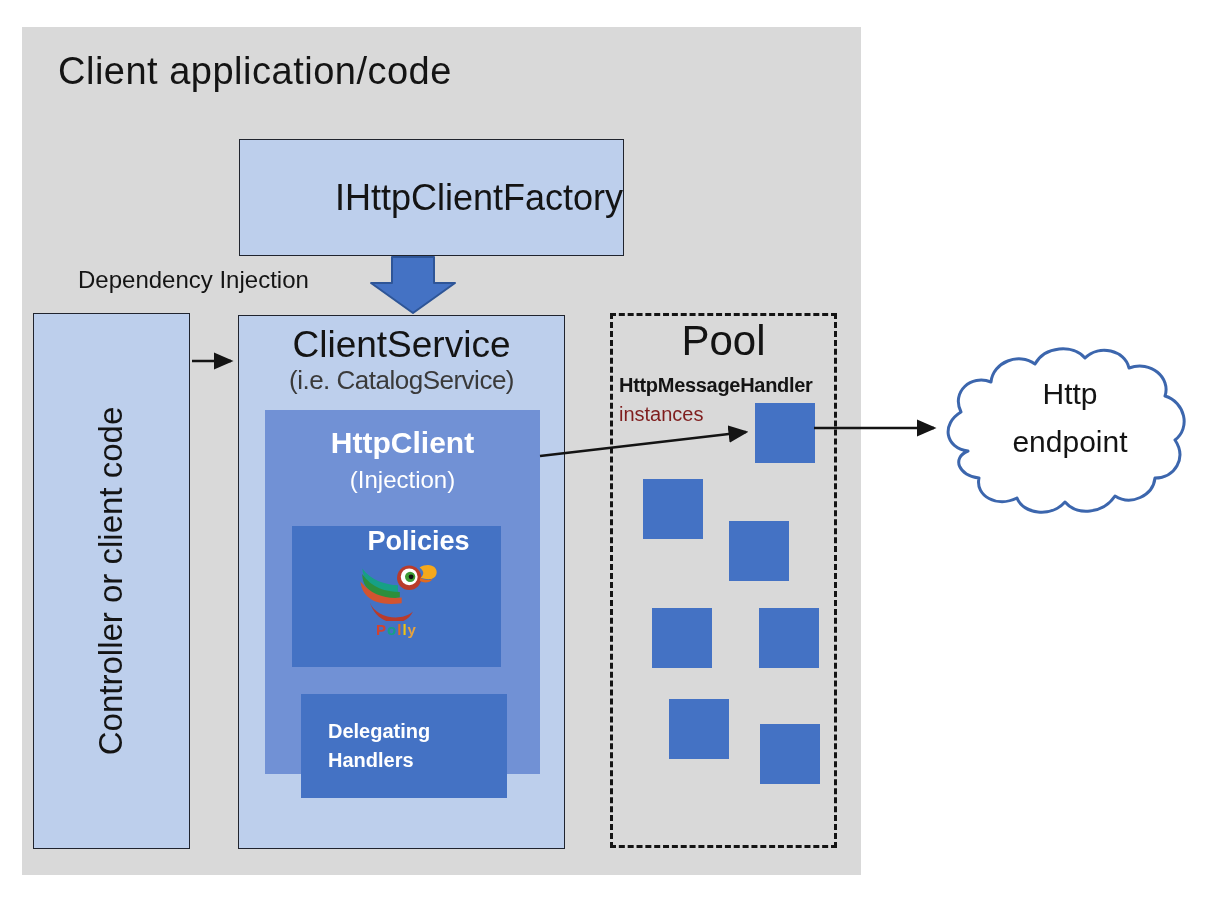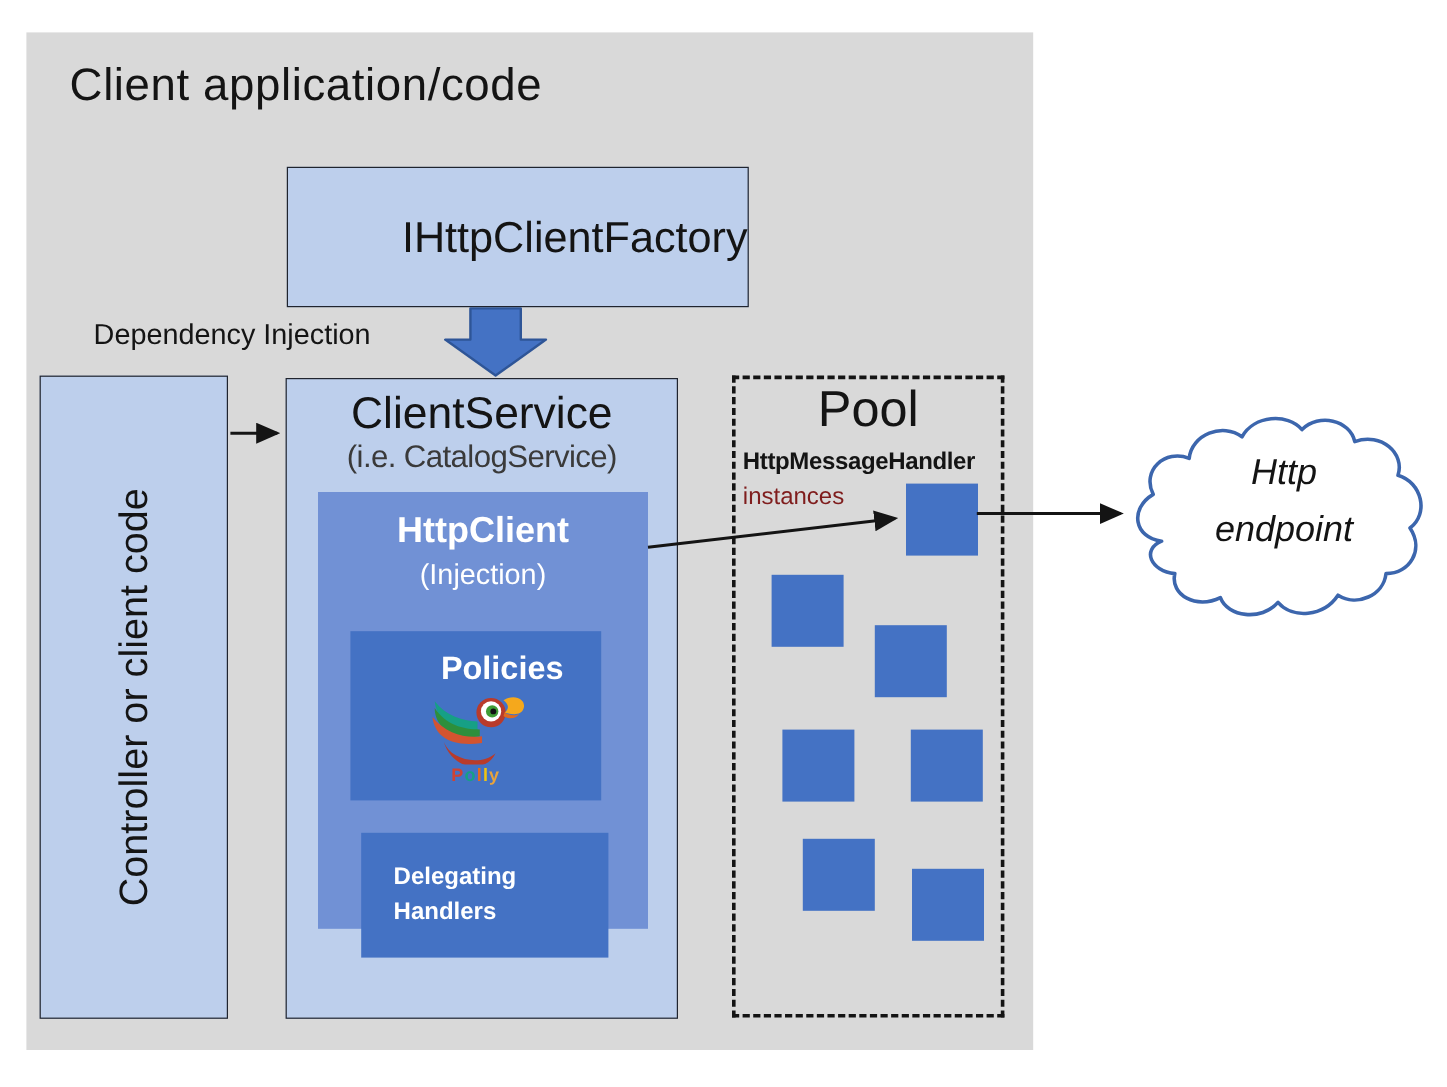--- a/index.html
+++ b/index.html
@@ -24,21 +24,21 @@
 
   .clientservice-box { position:absolute; left:238px; top:315px; width:327px; height:534px; text-align:center; }
   .cs-title { margin-top:10px; font-size:37px; line-height:1.05; color:#141414; }
   .cs-subtitle { font-size:26px; color:#3a3a3a; font-weight:300; letter-spacing:-0.5px; }
 
   .httpclient-box { position:absolute; left:26px; top:94px; width:275px; height:364px; background:#7191d5; }
   .hc-title { margin-top:16px; font-size:30px; font-weight:bold; color:#ffffff; }
   .hc-subtitle { margin-top:6px; font-size:24px; color:#ffffff; }
 
   .policies-box { position:absolute; left:27px; top:116px; width:209px; height:141px; background:#4472c4; }
-  .policies-label { margin-top:16px; font-size:27px; font-weight:bold; color:#ffffff;padding-left:44px; }
+  .policies-label { margin-top:0; font-size:27px; font-weight:bold; color:#ffffff;padding-left:44px; }
   .polly-wrap { margin-top:2px; }
   .polly-word { font-size:15px; font-weight:bold; letter-spacing:1px; line-height:0.6; }
   .polly-word span:nth-child(1){color:#cf4332;} .polly-word span:nth-child(2){color:#16a085;}
   .polly-word span:nth-child(3){color:#e06a1f;} .polly-word span:nth-child(4){color:#f1c40f;}
   .polly-word span:nth-child(5){color:#e8a33d;}
 
   .delegating-box { position:absolute; left:36px; top:284px; width:206px; height:104px; background:#4472c4;
                     display:flex; align-items:center; }
   .delegating-label { padding-left:27px; text-align:left; font-size:20px; font-weight:bold; color:#ffffff;
                       white-space:pre-line; line-height:1.45; }
@@ -46,21 +46,21 @@
   .pool-box { position:absolute; left:610px; top:313px; width:227px; height:535px;
               border:3px dashed #141414; box-sizing:border-box; }
   .pool-title { text-align:center; font-size:42px; line-height:1.0; margin-top:4px; color:#141414; }
   .pool-type { margin:12px 0 0 6px; font-size:20px; font-weight:bold; letter-spacing:-0.3px; color:#141414; }
   .pool-instances { margin:6px 0 0 6px; font-size:20px; color:#7f1d1d; }
 
   .handler-square { position:absolute; width:60px; height:60px; background:#4472c4; }
 
   .cloud-svg { position:absolute; left:933px; top:336px; }
   .endpoint-label { position:absolute; left:975px; top:370px; width:190px; text-align:center;
-                    font-size:30px; color:#141414; white-space:pre-line; line-height:1.6;font-style:italic; }
+                    font-size:30px; color:#141414; white-space:pre-line; line-height:1.6; }
 
   .overlay { position:absolute; left:0; top:0; pointer-events:none; }
 </style>
 </head>
 <body>
 
 <div class="stage">
 
   <div class="canvas-gray"></div>
 

